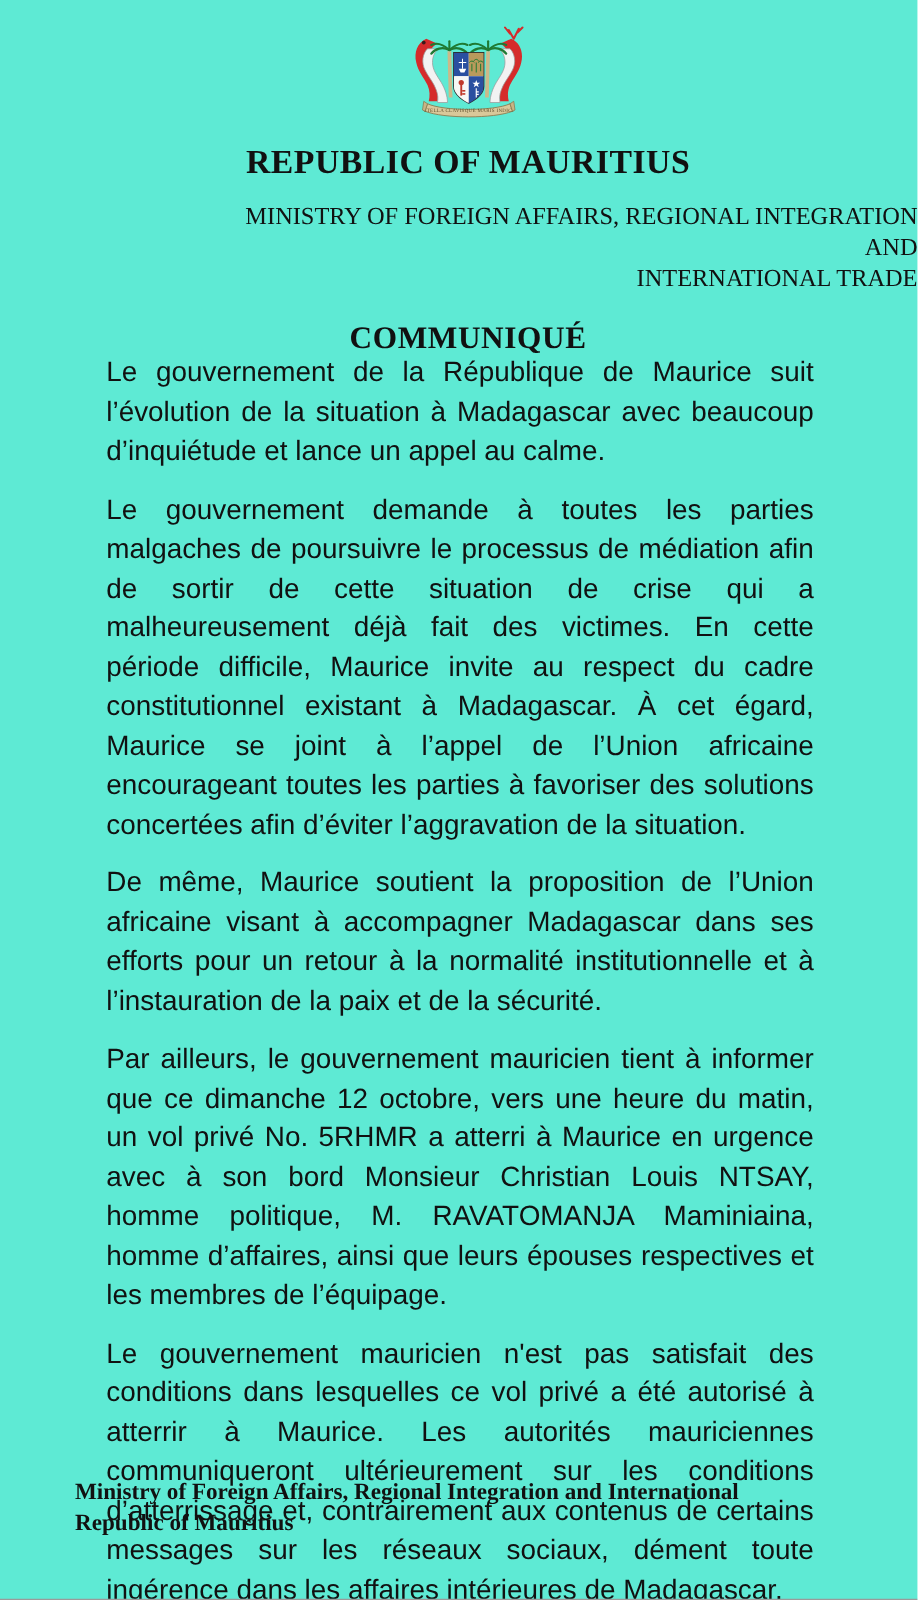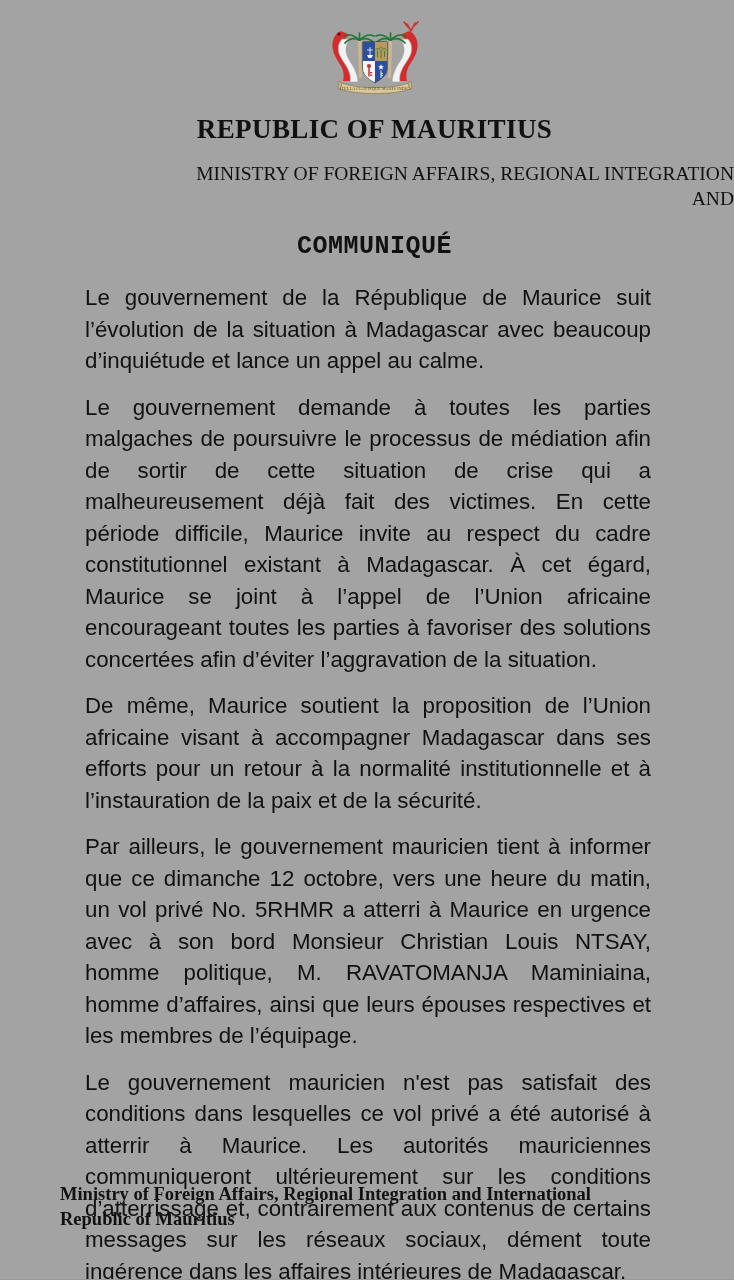--- a/index.html
+++ b/index.html
@@ -4,21 +4,21 @@
 <style>
   html, body {
     margin: 0;
     padding: 0;
     background: #ffffff;
   }
   .page {
     position: relative;
     width: 734px;
     height: 1280px;
-    background: #a3a3a3;
+    background: #5eead4;
     overflow: hidden;
     border-bottom: 1px solid #9a9a9a;
     box-sizing: border-box;
     font-family: "Liberation Sans", sans-serif;
     padding-left: 15px;
   }
 
   
   .crest-wrap {
     width: 100%;
@@ -47,21 +47,21 @@
     color: #111111;
     line-height: 1.28;
     margin-top: 17px;
   }
   .ministry-block div {
     white-space: nowrap;
   }
 
   .communique {
     text-align: center;
-    font-family: Liberation Mono, monospace;
+    font-family: Liberation Serif, serif;
     font-weight: bold;
     font-size: 25px;
     letter-spacing: 0.5px;
     color: #111111;
     margin-top: 20px;
   }
 
   
   .body-col {
     position: absolute;
@@ -175,20 +175,21 @@
         <path d="M178 138 L184 134 L186 148 L182 150 Z" fill="#c9b585" stroke="#8a7a4e" stroke-width="1.2"></path>
       </g>
     </svg>
   </div>
 
   <div class="republic-title">REPUBLIC OF MAURITIUS</div>
 
   <div class="ministry-block">
     <div>MINISTRY OF FOREIGN AFFAIRS, REGIONAL INTEGRATION</div>
     <div>AND</div>
+    <div>INTERNATIONAL TRADE</div>
   </div>
 
   <div class="communique">COMMUNIQUÉ</div>
 
   <div class="body-col">
     <p class="para">Le gouvernement de la République de Maurice suit l’évolution de la situation à Madagascar avec beaucoup d’inquiétude et lance un appel au calme.</p>
     <p class="para">Le gouvernement demande à toutes les parties malgaches de poursuivre le processus de médiation afin de sortir de cette situation de crise qui a malheureusement déjà fait des victimes. En cette période difficile, Maurice invite au respect du cadre constitutionnel existant à Madagascar. À cet égard, Maurice se joint à l’appel de l’Union africaine encourageant toutes les parties à favoriser des solutions concertées afin d’éviter l’aggravation de la situation.</p>
     <p class="para">De même, Maurice soutient la proposition de l’Union africaine visant à accompagner Madagascar dans ses efforts pour un retour à la normalité institutionnelle et à l’instauration de la paix et de la sécurité.</p>
     <p class="para">Par ailleurs, le gouvernement mauricien tient à informer que ce dimanche 12 octobre, vers une heure du matin, un vol privé No. 5RHMR a atterri à Maurice en urgence avec à son bord Monsieur Christian Louis NTSAY, homme politique, M. RAVATOMANJA Maminiaina, homme d’affaires, ainsi que leurs épouses respectives et les membres de l’équipage.</p>
     <p class="para">Le gouvernement mauricien n'est pas satisfait des conditions dans lesquelles ce vol privé a été autorisé à atterrir à Maurice. Les autorités mauriciennes communiqueront ultérieurement sur les conditions d’atterrissage et, contrairement aux contenus de certains messages sur les réseaux sociaux, dément toute ingérence dans les affaires intérieures de Madagascar.</p>

